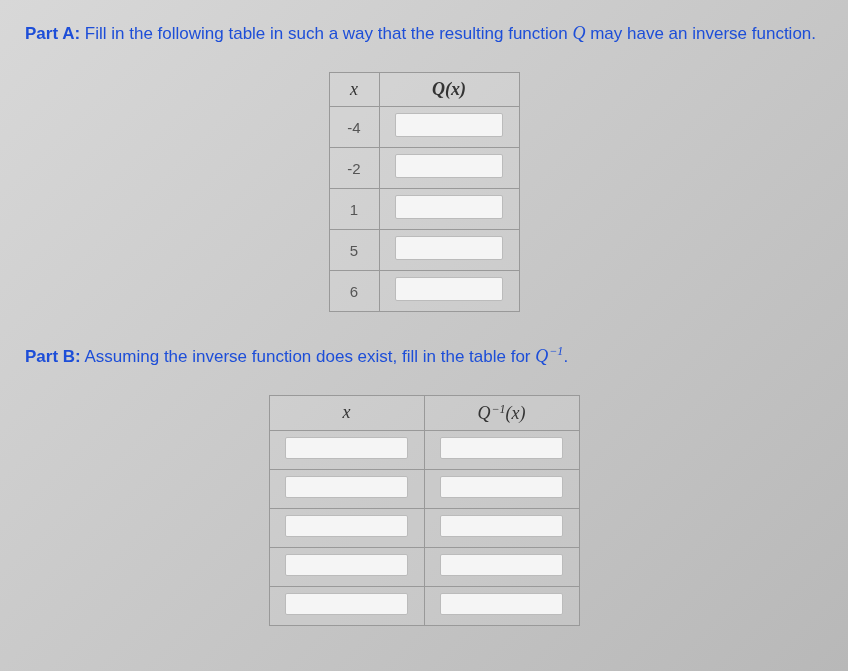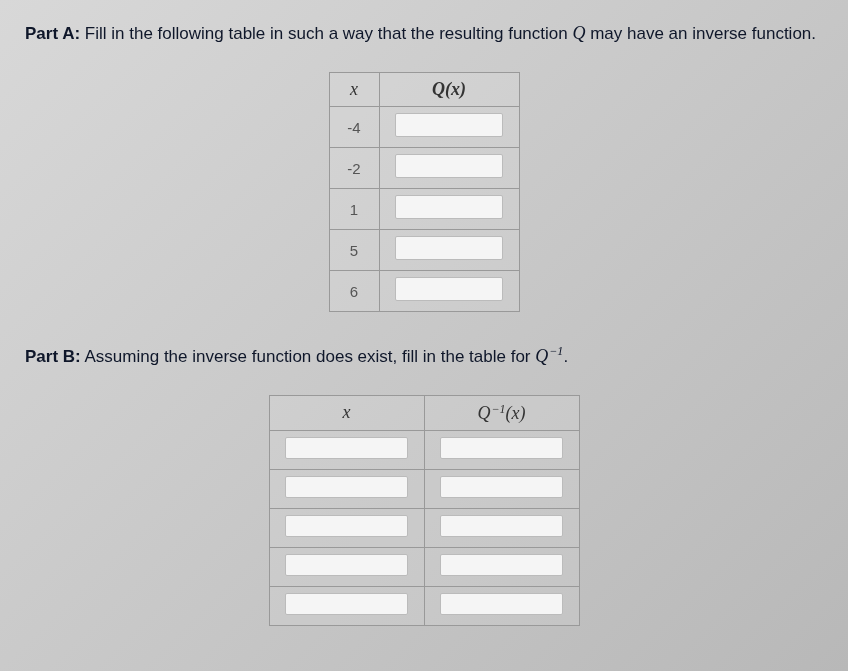--- a/index.html
+++ b/index.html
@@ -11,21 +11,21 @@
       width: 848px;
       height: 671px;
       background: linear-gradient(135deg, #d8d8d8 0%, #c8c8c8 50%, #b8b8b8 100%);
       font-family: Arial, sans-serif;
       padding: 20px 25px;
       color: #333;
     }
     .question-text {
       font-size: 17px;
       line-height: 1.5;
-      color: #0f172a;
+      color: #1d4ed8;
       margin-bottom: 25px;
     }
     .bold {
       font-weight: 600;
     }
     .table-wrapper {
       display: flex;
       justify-content: center;
       margin-bottom: 30px;
     }

